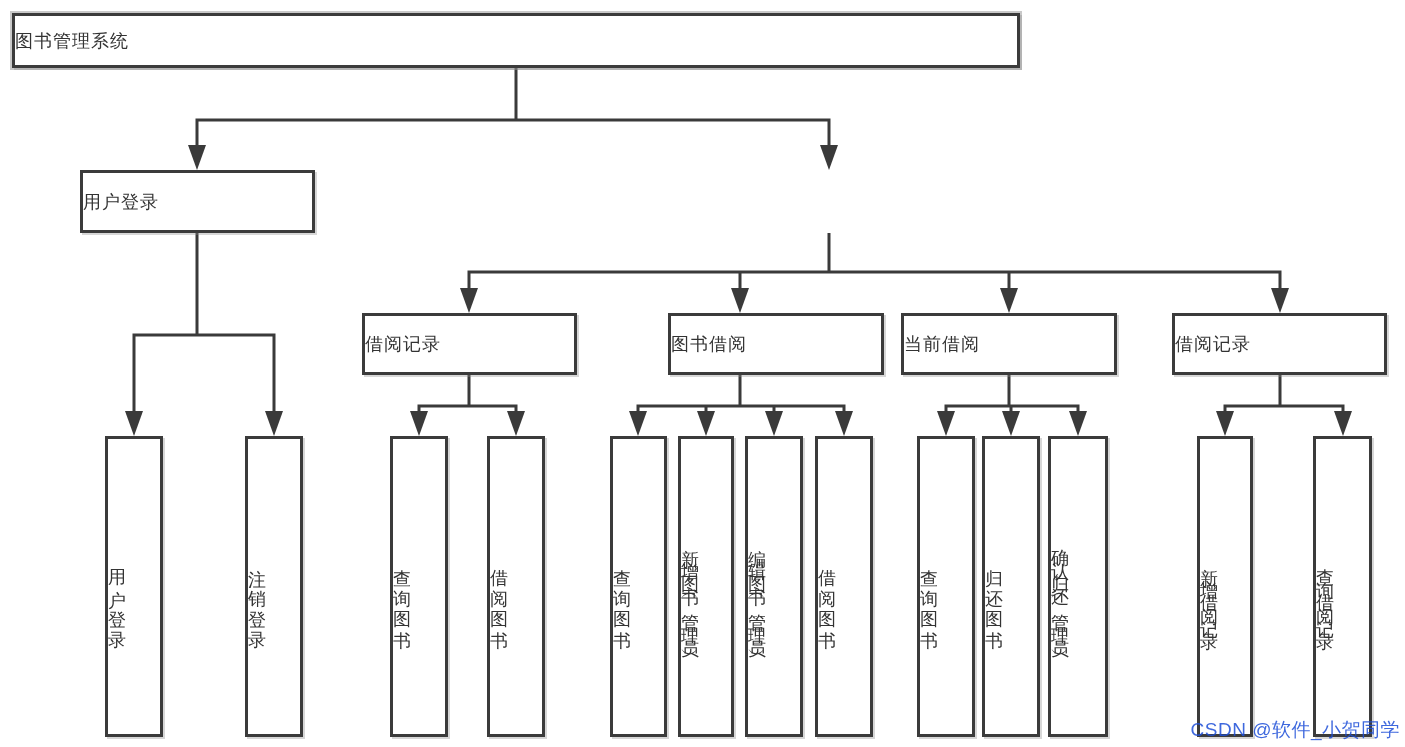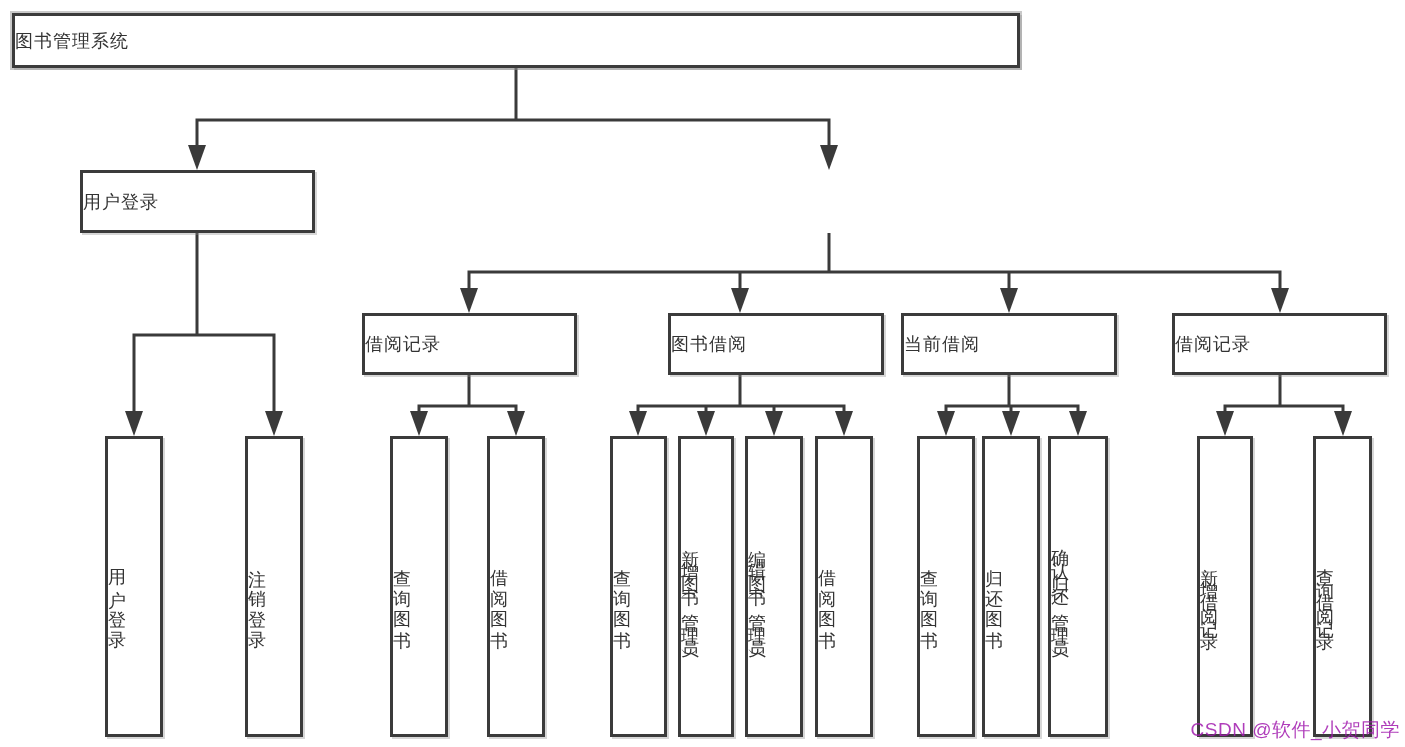--- a/index.html
+++ b/index.html
@@ -156,15 +156,15 @@
     <span class="vt">确认归还（管理员）</span>
   </div>
 
   <div class="vbox" style="left:1197px;top:436px;width:56px;height:301px">
     <span class="vt">新增借阅记录</span>
   </div>
   <div class="vbox" style="left:1313px;top:436px;width:59px;height:301px">
     <span class="vt">查询借阅记录</span>
   </div>
 
-  <div class="watermark" style="color: #a21caf;">CSDN @软件_小贺同学</div>
+  <div class="watermark" style="color: #1d4ed8;">CSDN @软件_小贺同学</div>
 
 </div>
 
 </body></html>

